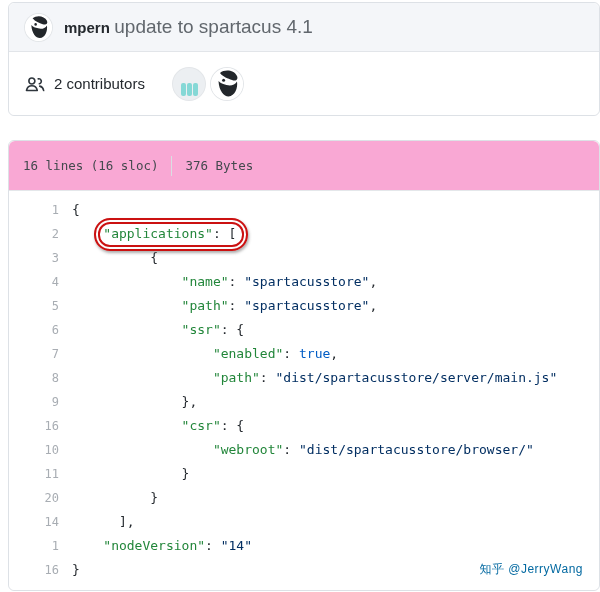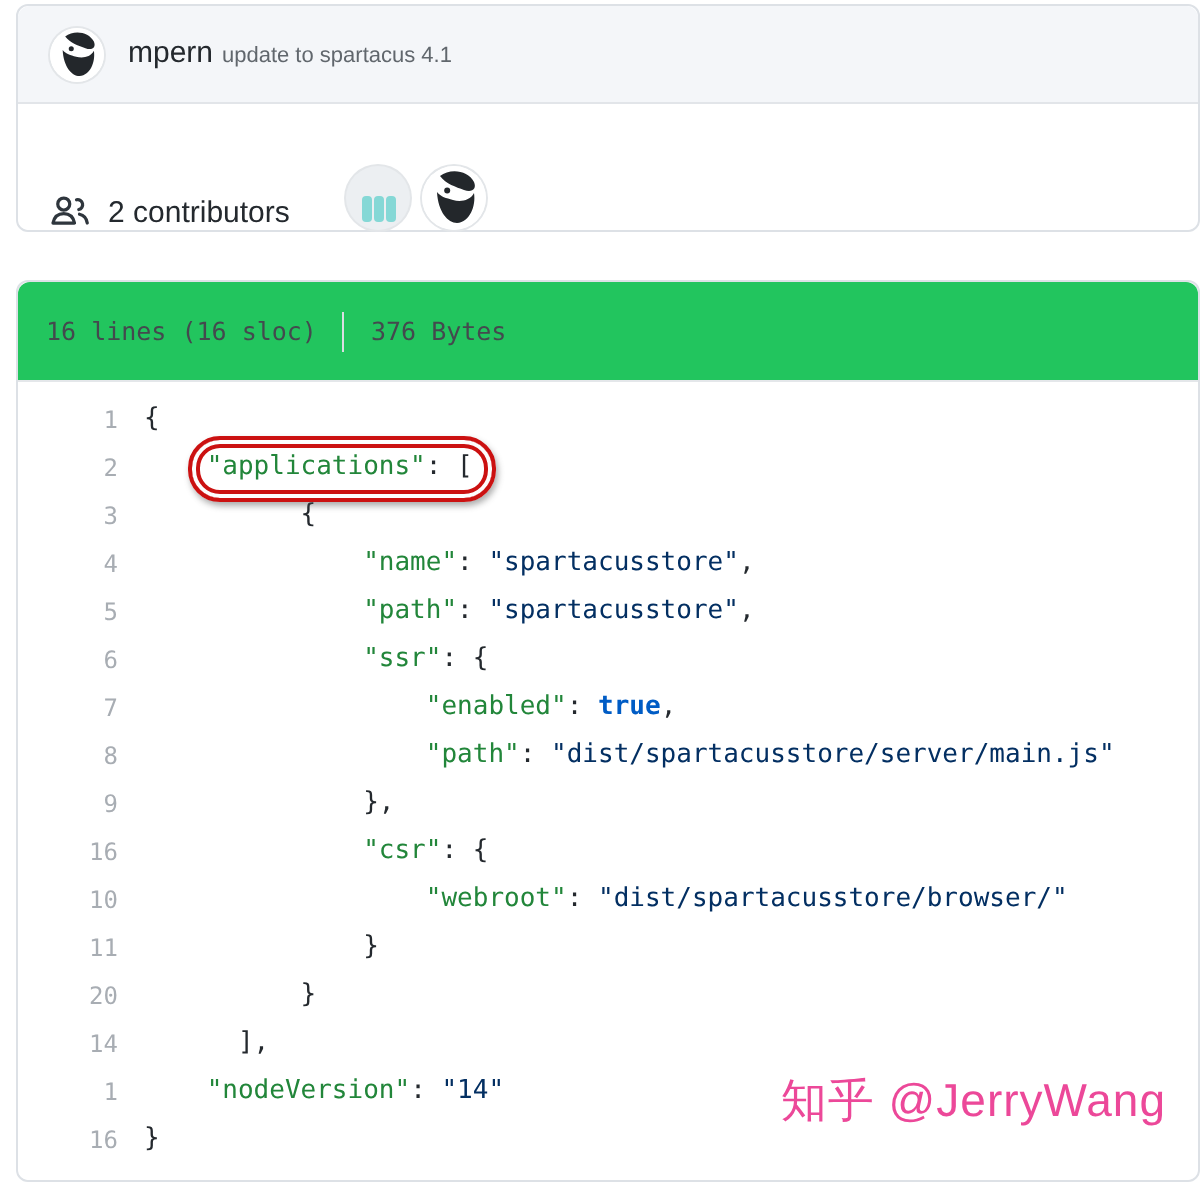--- a/index.html
+++ b/index.html
@@ -13,25 +13,25 @@
   
   .commit-box{
     margin:2px 0 0 8px;border:1px solid #dde1e6;border-radius:6px;
     background:#fff;
   }
   .commit-header{
     height:49px;display:flex;align-items:center;gap:12px;
     padding:0 16px;background:#f4f6f9;border-bottom:1px solid #e2e5e9;
     border-radius:6px 6px 0 0;box-sizing:border-box;
   }
-  .author{font-weight:400;font-size:15px;color:#24292e;text-decoration:none;cursor:pointer;}
-  .message{font-size:11px;color:#61676d;}
+  .author{font-weight:700;font-size:15px;color:#24292e;text-decoration:none;cursor:pointer;}
+  .message{font-size:19px;color:#61676d;}
 
   .contributors-row{
-    height:63px;display:flex;align-items:flex-end;padding:0 16px;
+    height:63px;display:flex;align-items:center;padding:0 16px;
     border-radius:0 0 6px 6px;background:#fff;
   }
   .contributors-label{
     font-size:15px;color:#24292e;margin-left:9px;text-decoration:none;cursor:pointer;
   }
   .avatar{
     display:inline-block;border-radius:50%;overflow:hidden;position:relative;
     background:#fff;box-shadow:0 0 0 1px #e3e6e9;flex:0 0 auto;cursor:pointer;
   }
   .avatar svg{display:block;width:100%;height:100%;}
@@ -46,57 +46,57 @@
   .avatar-stack{margin-left:28px;display:flex;gap:6px;align-items:center;}
   .people-icon{display:inline-flex;align-items:center;}
 
   
   .file-box{
     margin:24px 0 0 8px;border:1px solid #dde1e6;border-radius:6px;
     background:#fff;position:relative;
   }
   .file-header{
     height:50px;display:flex;align-items:center;padding:0 14px;
-    background:#22c55e;border-bottom:1px solid #e4e7ea;border-radius:6px 6px 0 0;
+    background:#f9a8d4;border-bottom:1px solid #e4e7ea;border-radius:6px 6px 0 0;
     box-sizing:border-box;font-family:"DejaVu Sans Mono",monospace;
     font-size:12.5px;color:#44494e;
   }
   .file-info-divider{
     display:inline-block;width:1px;height:20px;background:#dadee2;margin:0 13px;
   }
 
   .code{
     padding:7px 0 8px 0;font-family:"DejaVu Sans Mono",monospace;
     font-size:13px;line-height:24px;border-radius:0 0 6px 6px;background:#fff;
   }
   .code-row{display:flex;white-space:pre;}
   .ln{
     width:50px;flex:0 0 auto;text-align:right;color:#a8adb3;
     font-size:12px;line-height:24px;cursor:pointer;user-select:none;
   }
   .lc{padding-left:13px;}
   .t-p{color:#24292e;}
   .t-k{color:var(--c-key,#22863a);}
   .t-s{color:var(--c-str,#032f62);}
-  .t-b{color:var(--c-bool,#005cc5);font-weight:bold;}
+  .t-b{color:var(--c-bool,#005cc5);}
 
   .red-oval{
     display:inline-block;position:relative;z-index:2;
     padding:2px 10px 3px 7px;margin:-5px 0 -5px -9px;
     border:2px solid var(--c-red,#cb1111);border-radius:16px;
     box-shadow:
       inset 0 0 0 2px #fdfdfd,
       inset 0 0 0 4px var(--c-red,#cb1111),
       1px 2px 3px rgba(70,70,70,.45);
     background:transparent;
   }
 
   .watermark{
-    position:absolute;right:16px;bottom:24px;
-    font-size:23px;color:#ec4899;letter-spacing:.5px;
+    position:absolute;right:16px;bottom:12px;
+    font-size:12px;color:#0369a1;letter-spacing:.5px;
     text-shadow:.5px .5px 0 #ffffff;pointer-events:none;
   }
 </style>
 </head>
 <body>
 
 <div class="page">
 
   <section class="commit-box">
     <div class="commit-header">

